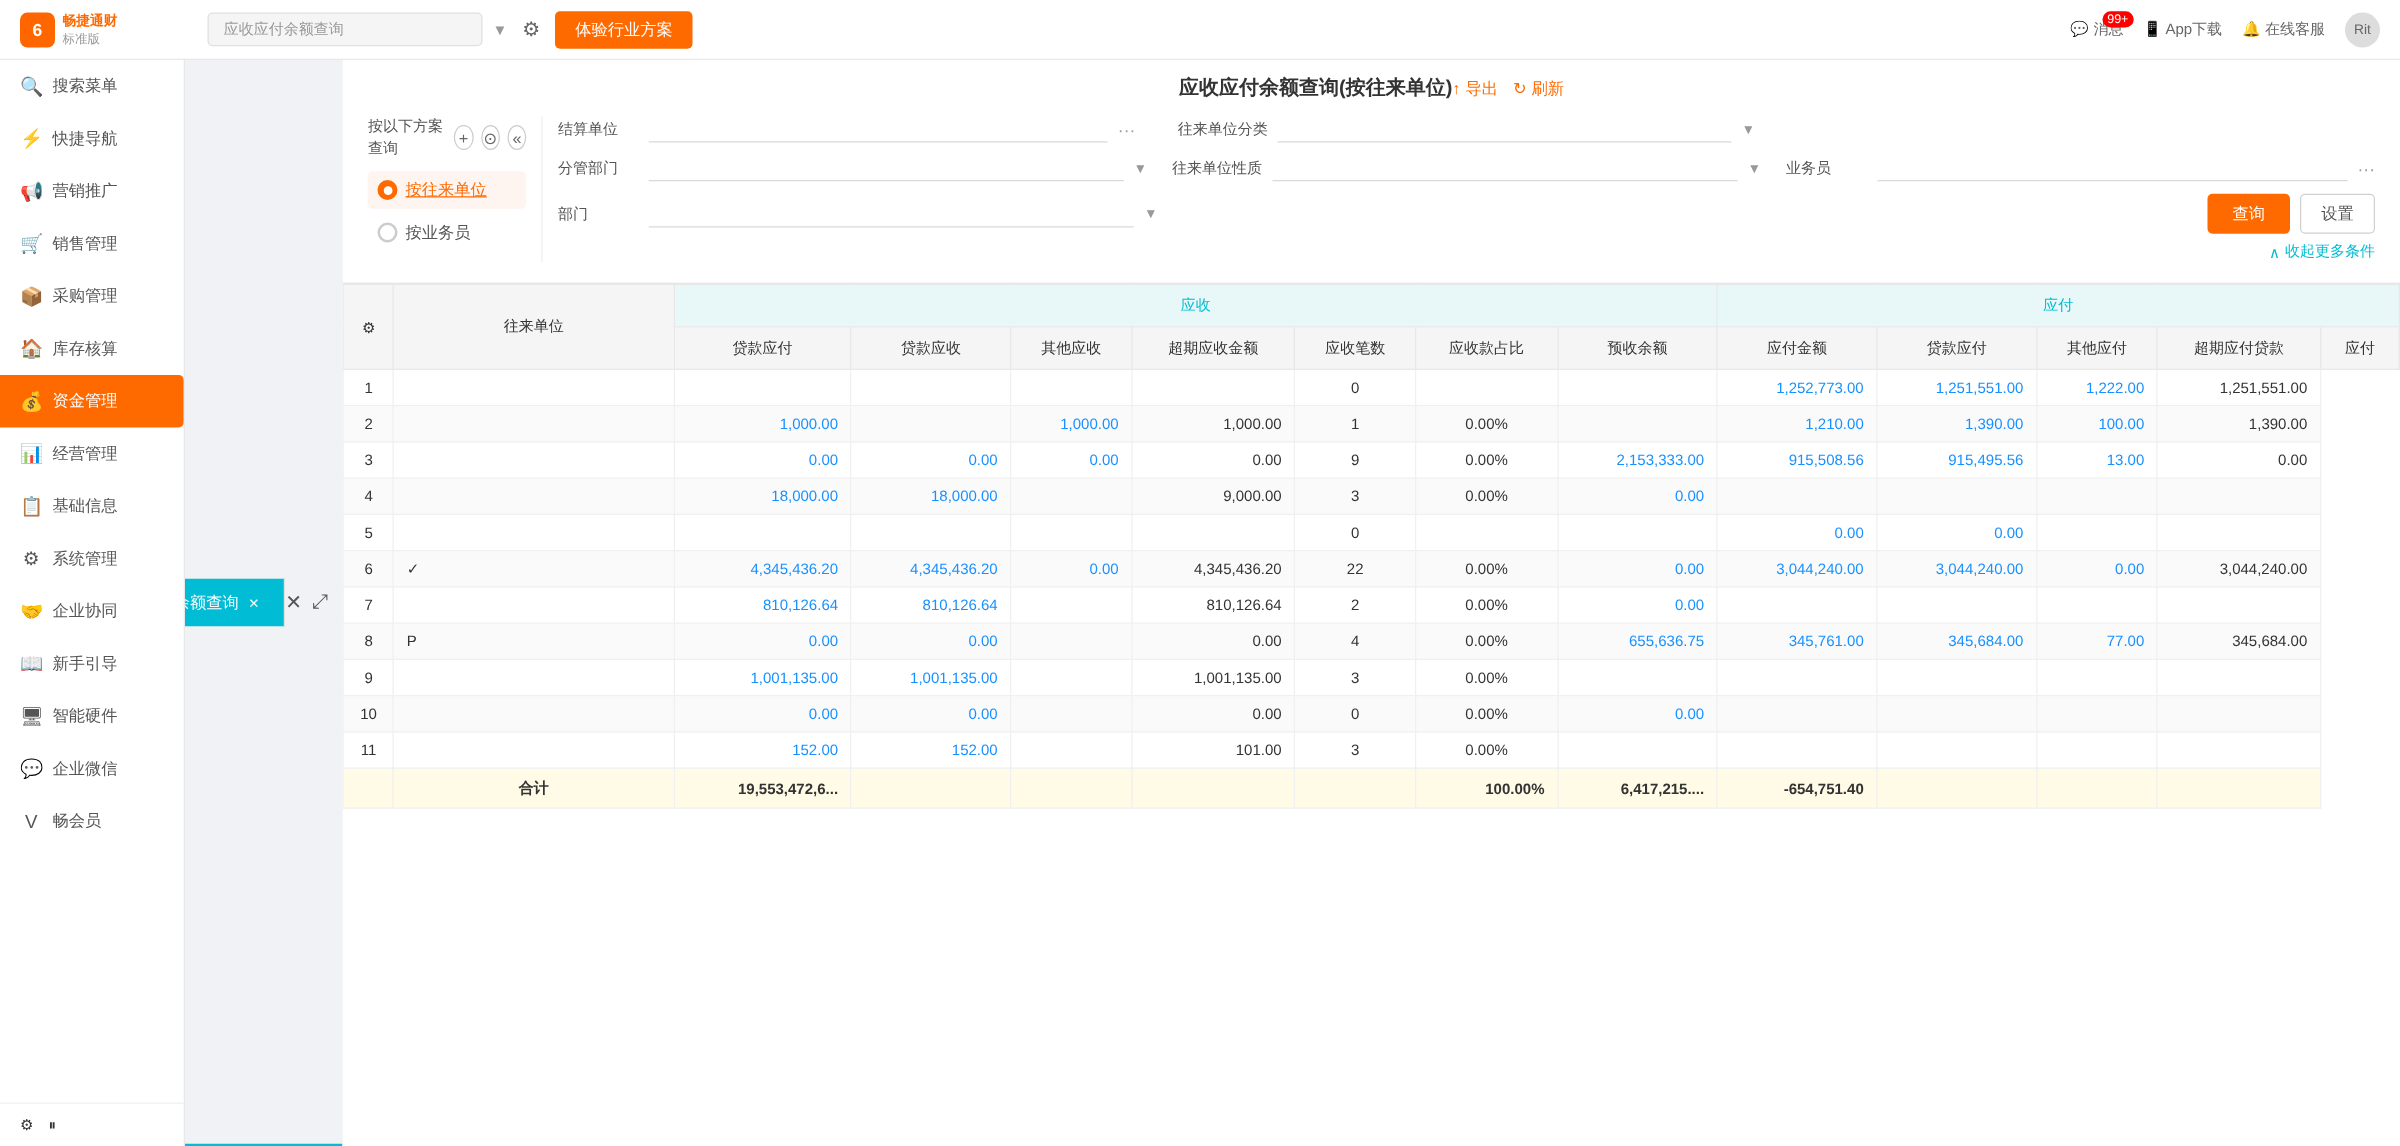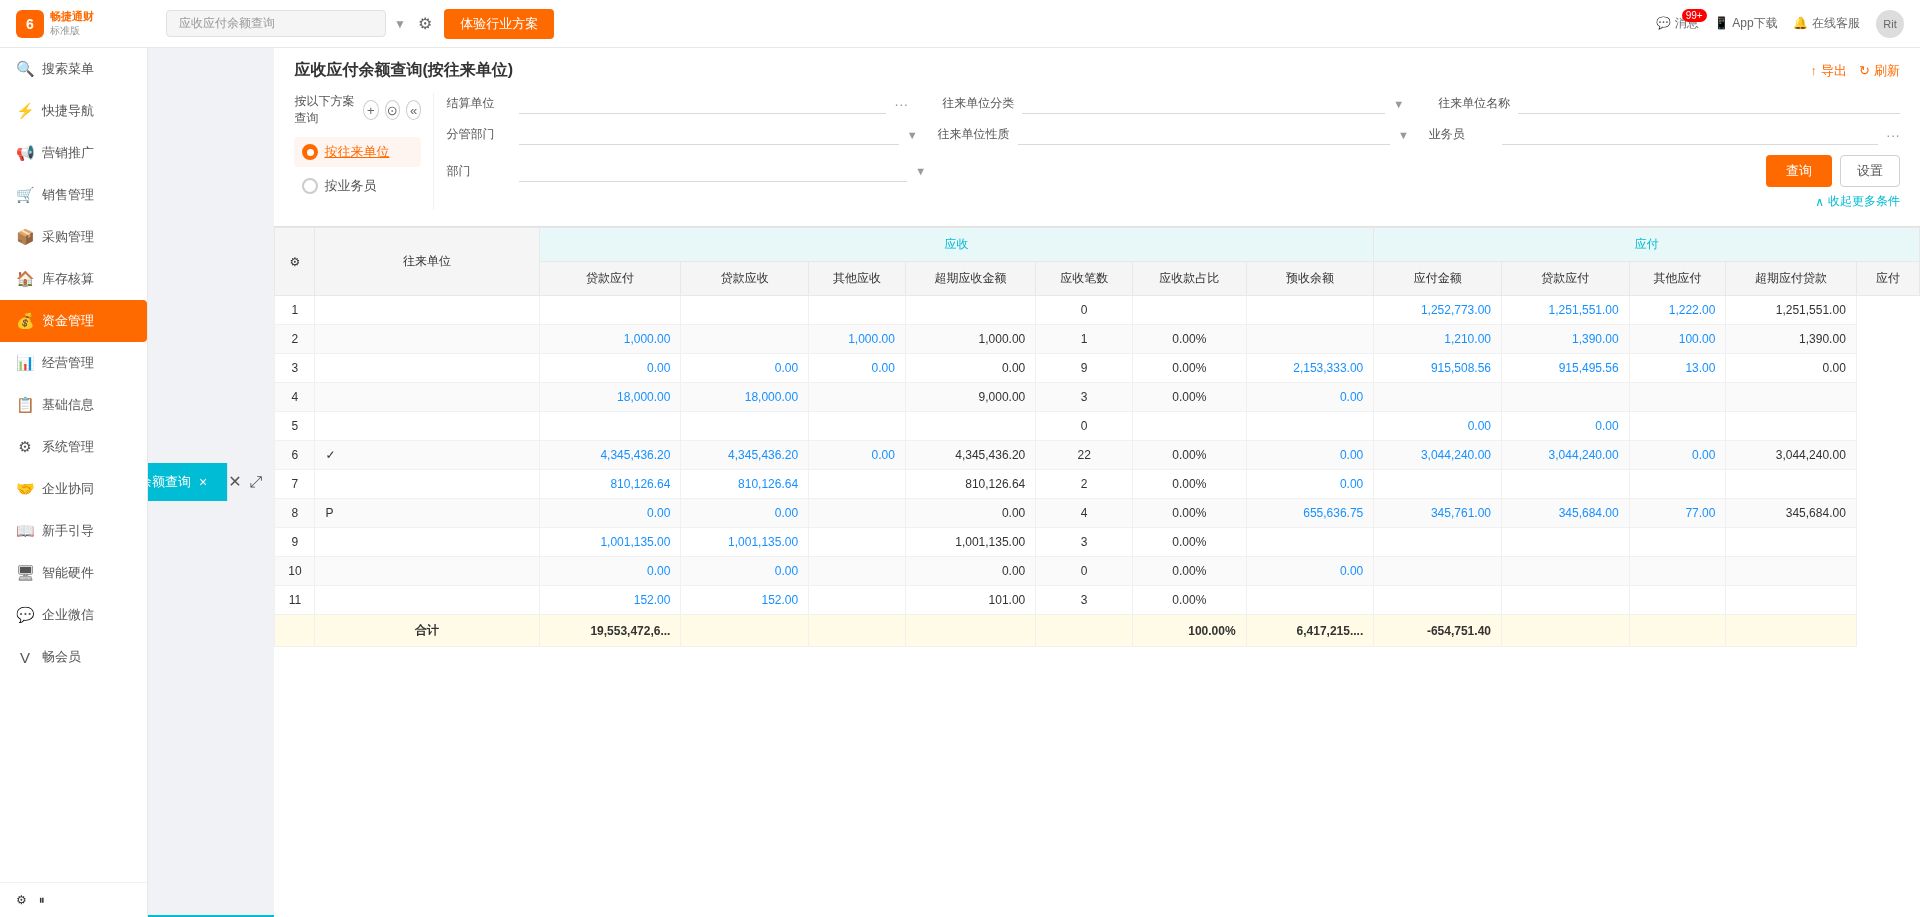--- a/index.html
+++ b/index.html
@@ -421,21 +421,21 @@
     </div>
     <div class="tab-right-btns">
       <button class="tab-right-btn">✕</button>
       <button class="tab-right-btn">⤢</button>
     </div>
   </div>
 
   <div class="page-area">
 
     <div class="page-header-wrapper">
-      <div style="display:flex;align-items:center;justify-content:space-between;">
+      <div style="display:flex;align-items:center;justify-content:center;">
         <h2 class="page-title">应收应付余额查询(按往来单位)</h2>
         <div class="page-actions">
           <div class="page-action-btn">
             <span>↑</span>
             <span>导出</span>
           </div>
           <div class="page-action-btn">
             <span>↻</span>
             <span>刷新</span>
           </div>
@@ -469,24 +469,20 @@
             <div class="filter-grid" style="margin-bottom:10px;gap:34px;">
               <div class="filter-grid-item">
                 <span class="fgi-label">结算单位</span>
                 <input class="fgi-input" style="">
                 <span class="fgi-dots">···</span>
               </div>
               <div class="filter-grid-item">
                 <span class="fgi-label">往来单位分类</span>
                 <input class="fgi-input" style="">
                 <span class="fgi-arrow">▼</span>
-              </div>
-              <div class="filter-grid-item">
-                <span class="fgi-label">往来单位名称</span>
-                <input class="fgi-input" style="">
               </div>
             </div>
 
             <div class="filter-grid" style="margin-bottom:10px;">
               <div class="filter-grid-item">
                 <span class="fgi-label">分管部门</span>
                 <input class="fgi-input" style="">
                 <span class="fgi-arrow">▼</span>
               </div>
               <div class="filter-grid-item">

